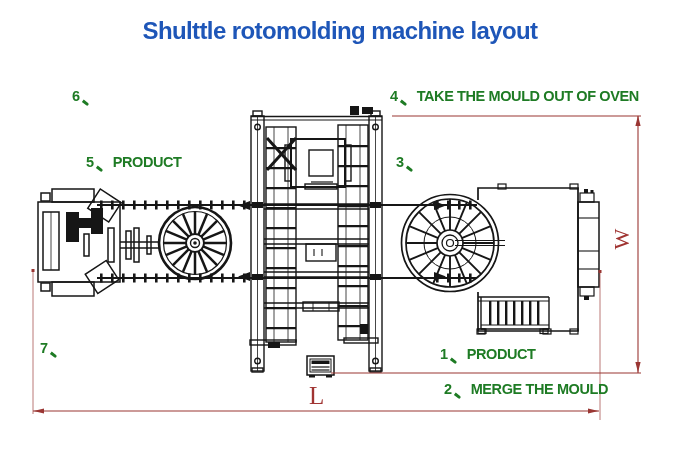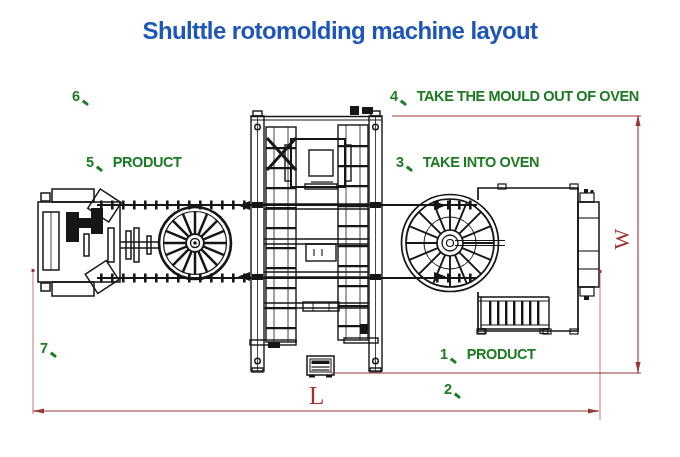--- a/index.html
+++ b/index.html
@@ -251,34 +251,34 @@
       <span>PRODUCT</span>
   </div>
   <div class="step" style="left:390px;top:88px;">
     <span class="num">4</span>
       <span class="tick"></span>
       <span>TAKE THE MOULD OUT OF OVEN</span>
   </div>
   <div class="step" style="left:396px;top:154px;">
     <span class="num">3</span>
       <span class="tick"></span>
-      <span>TAKE INTO OVEN</span>
   </div>
   <div class="step" style="left:40px;top:340px;">
     <span class="num">7</span>
       <span class="tick"></span>
   </div>
   <div class="step" style="left:440px;top:346px;">
     <span class="num">1</span>
       <span class="tick"></span>
       <span>PRODUCT</span>
   </div>
   <div class="step" style="left:444px;top:381px;">
     <span class="num">2</span>
       <span class="tick"></span>
+      <span>MERGE THE MOULD</span>
   </div>
 
   <div class="dim-letter dim-L">L</div>
   <div class="dim-letter dim-W-wrap" style="position:absolute;">
     <span>W</span>
   </div>
 
 </div>
 
 </body></html>

